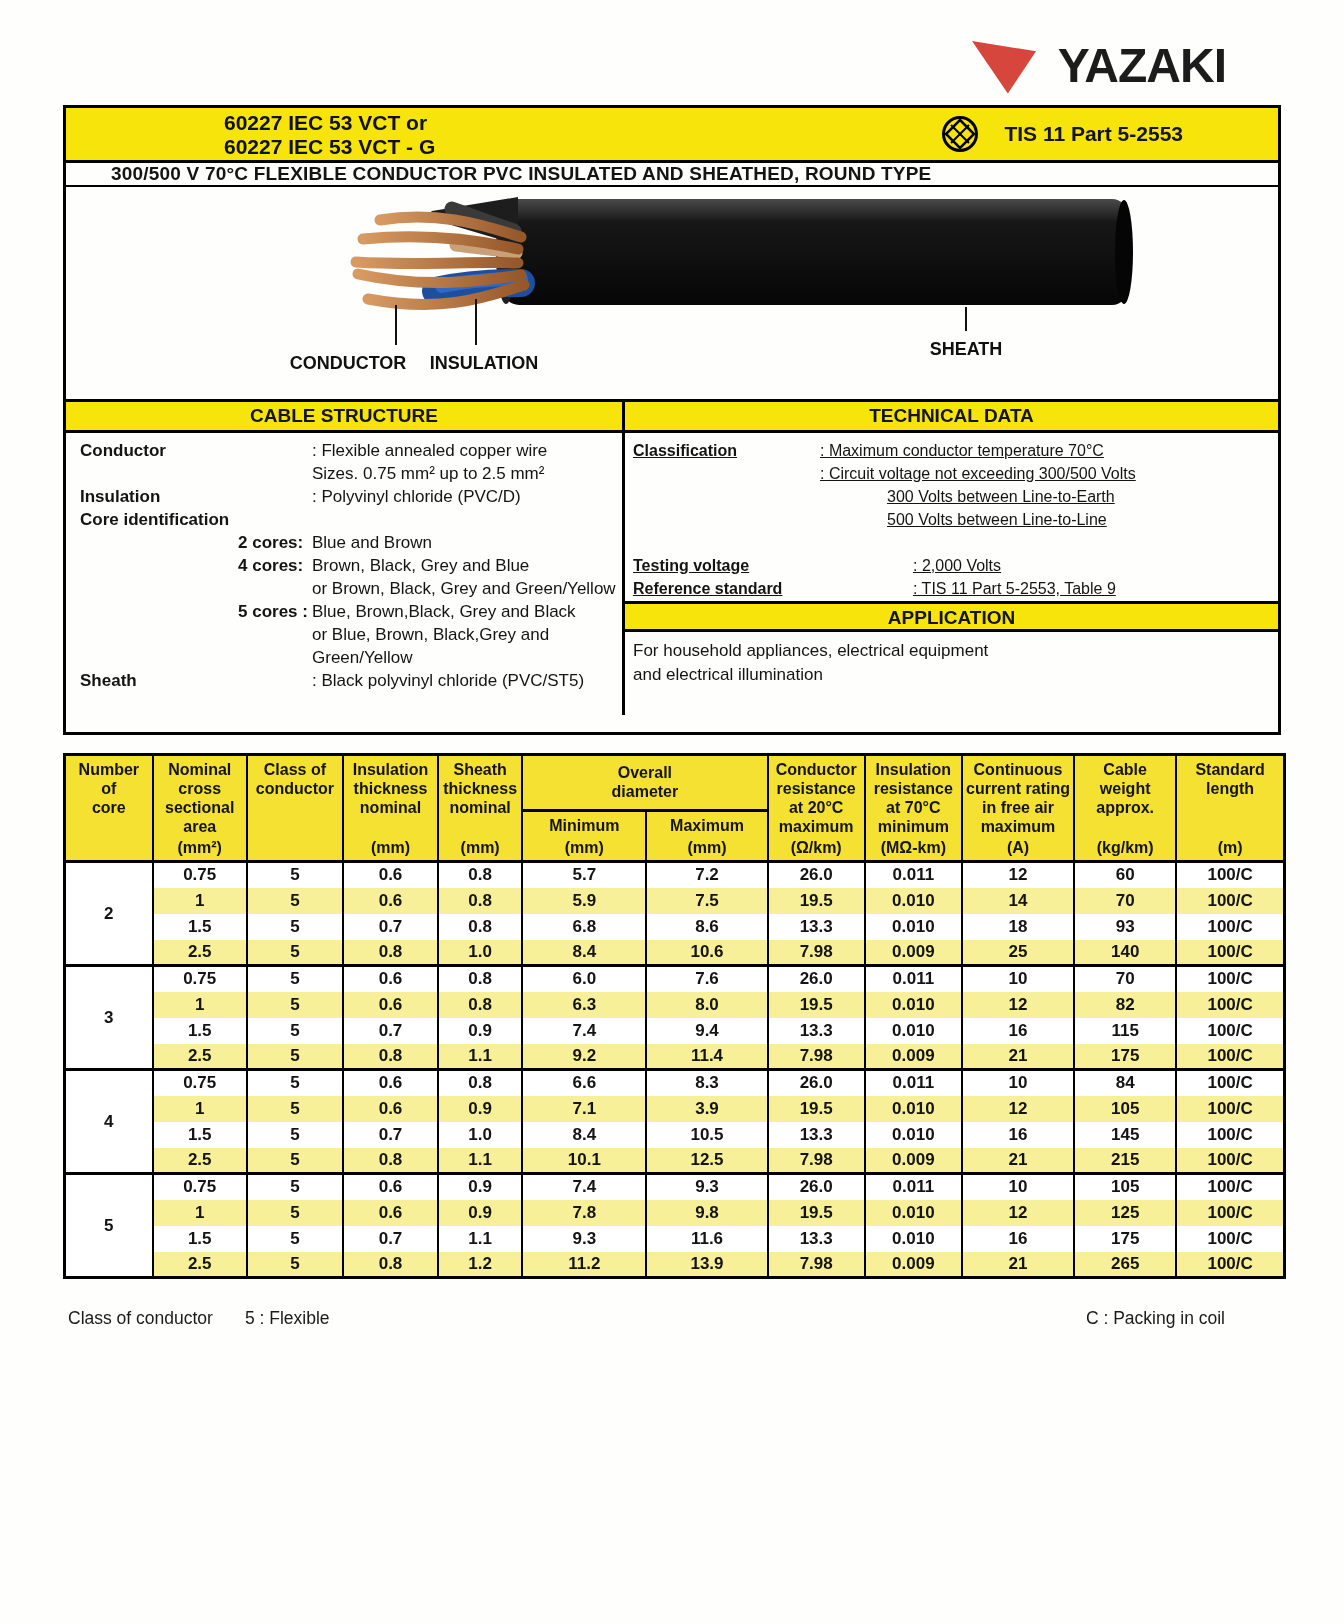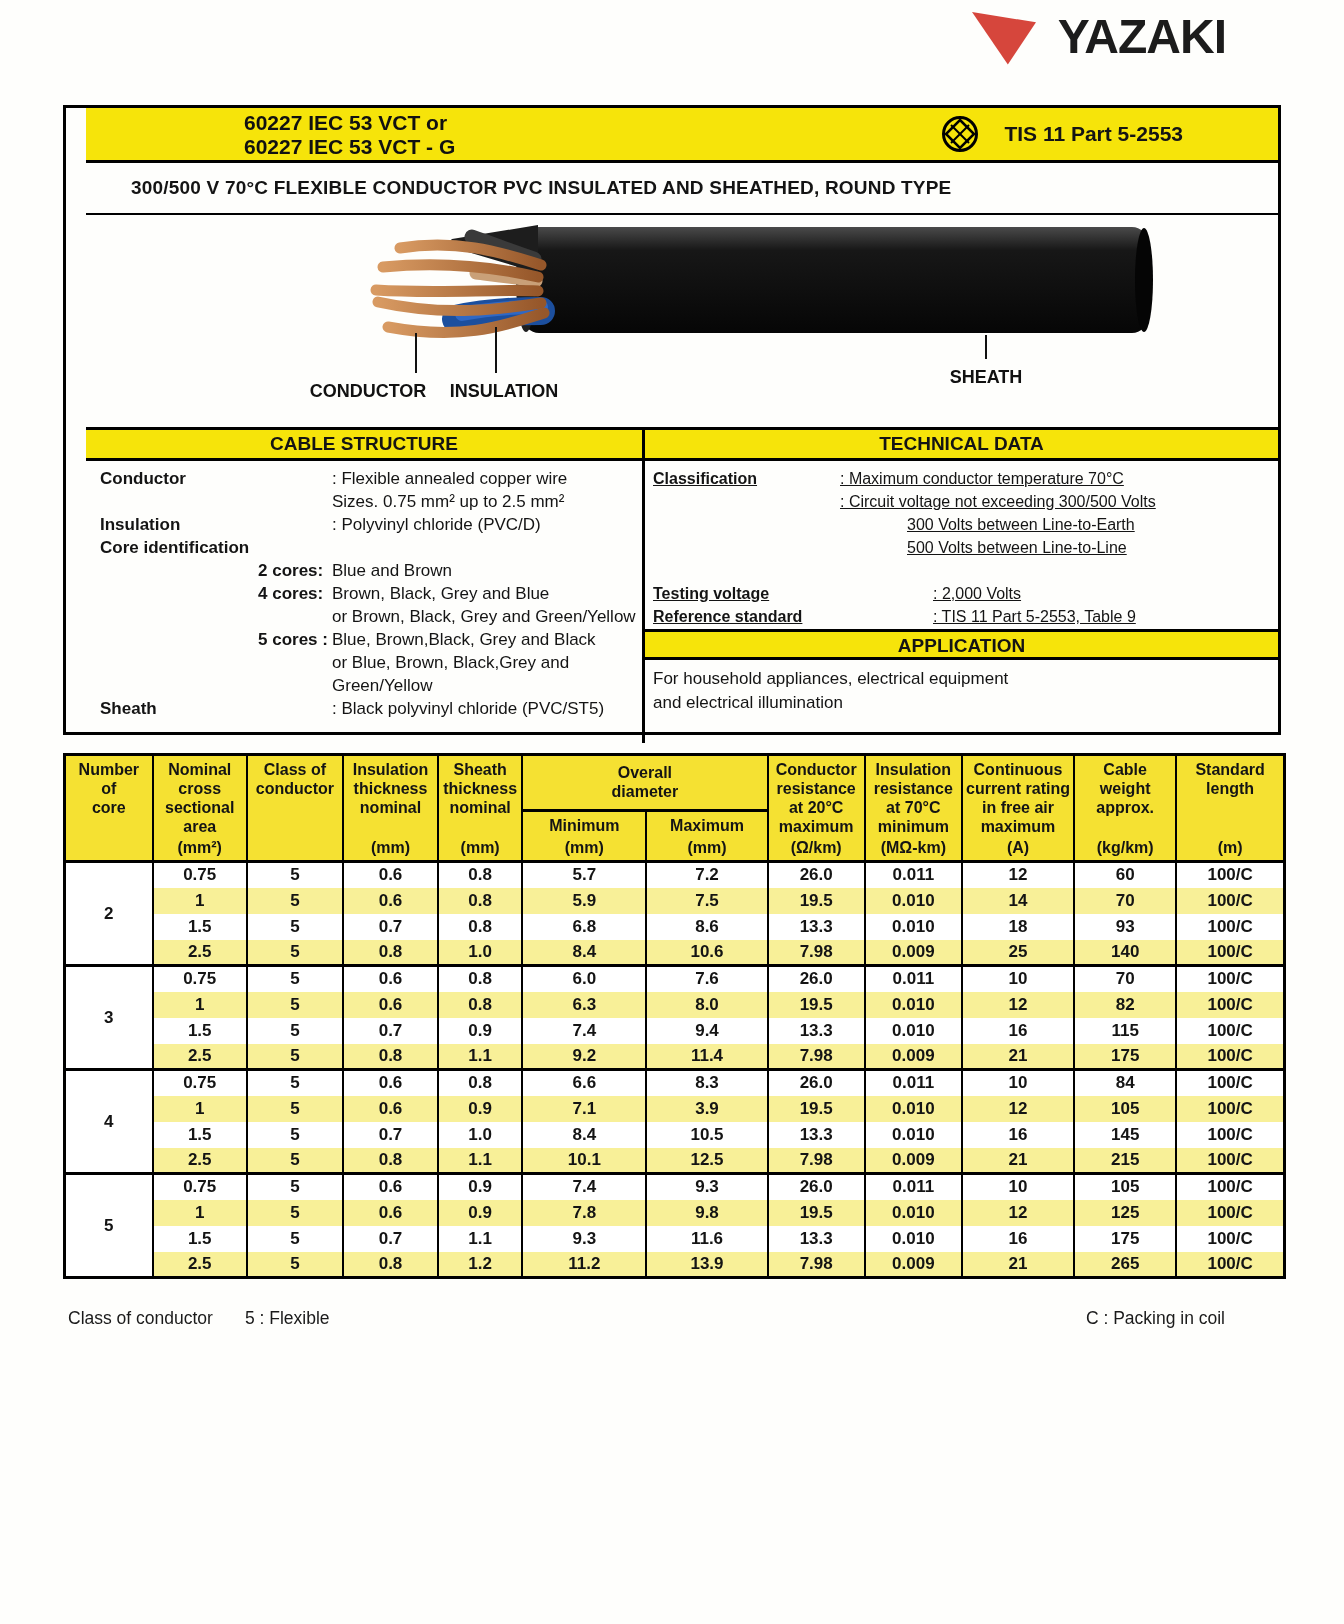--- a/index.html
+++ b/index.html
@@ -1,30 +1,30 @@
 <!DOCTYPE html>
 <html><head>
 <meta charset="utf-8">
 <style>
   * { margin:0; padding:0; box-sizing:border-box; }
   html,body { background:#e9e9e9; }
   body { font-family:"Liberation Sans", sans-serif; color:#141414; }
   .page { position:relative; width:1344px; height:1624px; background:#fefefc; margin:0 auto; overflow:hidden; }
 
   
-  .logo { position:absolute; top:8px; right:118px; display:flex; align-items:flex-start; gap:22px; }
+  .logo { position:absolute; top:37px; right:118px; display:flex; align-items:flex-start; gap:22px; }
   .logo-text { font-size:48px; font-weight:bold; letter-spacing:-1px; color:#1c1c1c; line-height:58px; }
 
   
-  .doc { position:absolute; left:63px; top:105px; width:1218px; height:630px; border:3px solid #000; background:#fefefc;padding-left:20px; }
+  .doc { position:absolute; left:63px; top:105px; width:1218px; height:630px; border:3px solid #000; background:#fefefc; }
   .band { height:55px; background:#f6e40a; border-bottom:3px solid #000; position:relative; }
   .codes { position:absolute; left:158px; top:3px; font-size:21px; font-weight:bold; line-height:24px; color:#111; }
   .tis { position:absolute; right:95px; top:0; height:100%; display:flex; align-items:center; gap:24px; }
   .tis-label { font-size:21px; font-weight:bold; }
-  .title-row { height:52px; border-bottom:2px solid #000; display:flex; align-items:center; padding-left:45px; font-size:19px; font-weight:bold; letter-spacing:.2px; }
+  .title-row { height:24px; border-bottom:2px solid #000; display:flex; align-items:center; padding-left:45px; font-size:19px; font-weight:bold; letter-spacing:.2px; }
 
   .figure { height:212px; position:relative; }
   .figure svg { position:absolute; left:0; top:0; }
 
   .cols { display:flex; height:316px; }
   .col-left { width:559px; border-right:3px solid #000; }
   .col-right { flex:1; display:flex; flex-direction:column; }
   .sec-head { background:#f6e40a; border-bottom:3px solid #000; text-align:center; font-weight:bold; font-size:19px; height:31px; line-height:28px; }
   .cs-body { padding:6px 6px 0 14px; font-size:17px; line-height:23px; }
   .cs-row { display:grid; grid-template-columns:232px 1fr; }

